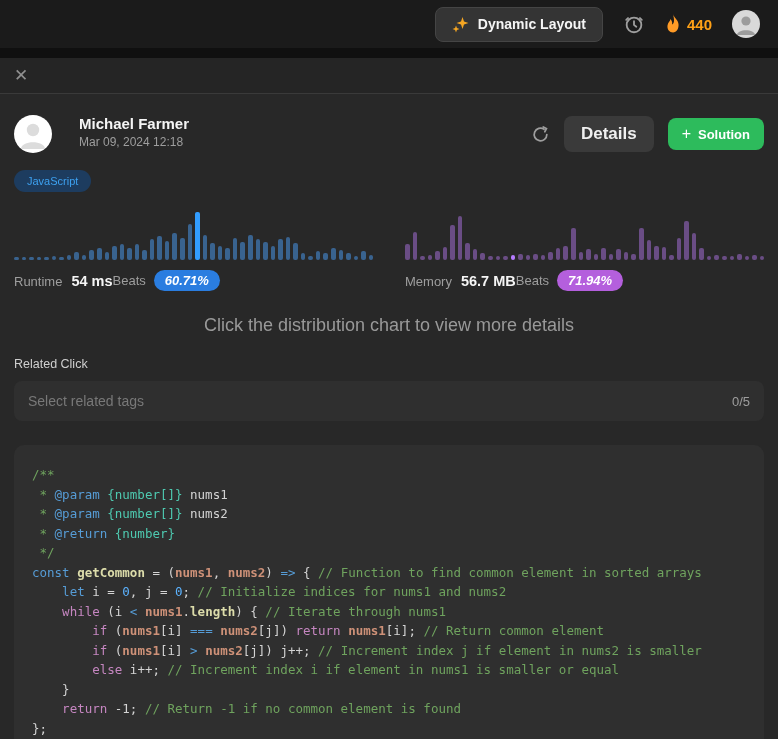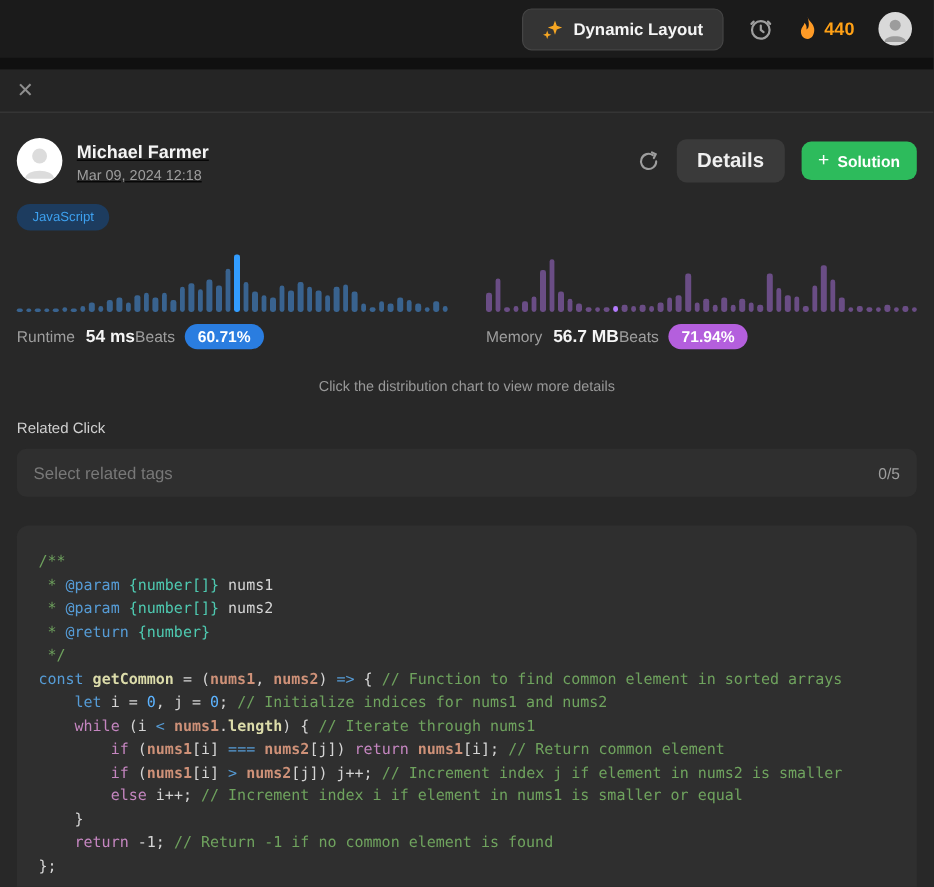--- a/index.html
+++ b/index.html
@@ -15,21 +15,21 @@
 
   
   .gap-strip { height:10px; background:#101010; }
   .close-bar { height:36px; background:#252525; border-bottom:1px solid #3a3a3a; display:flex; align-items:center; padding:0 14px; }
   .close-x { color:#8f8f8f; font-size:17px; cursor:pointer; line-height:1; }
 
   .content { padding:0 14px; }
 
   
   .profile-row { margin-top:21px; display:flex; align-items:center; justify-content:space-between; }
-  .profile-left { display:flex; align-items:flex-end; gap:12px;text-decoration:underline; }
+  .profile-left { display:flex; align-items:flex-start; gap:27px; }
   .big-avatar { width:38px; height:38px; border-radius:50%; background:#ffffff; display:flex; align-items:center; justify-content:center; overflow:hidden; }
   .who .name { color:#f5f5f5; font-size:15px; font-weight:700; }
   .who .date { color:#9e9e9e; font-size:12px; margin-top:3px; }
   .profile-right { display:flex; align-items:center; gap:14px; }
   .btn-details { background:#3a3a3a; border:none; border-radius:8px; padding:8px 17px; color:#f0f0f0; font-size:17px; font-weight:700; cursor:pointer; }
   .btn-solution { background:#2dbb5c; border:none; border-radius:8px; padding:8px 14px; color:#ffffff; font-size:13px; font-weight:700; display:flex; align-items:center; gap:7px; cursor:pointer; }
   .plus { font-size:16px; font-weight:400; line-height:1; }
 
   
   .tag-row { margin-top:17px; }
@@ -37,23 +37,23 @@
 
   
   .charts-row { margin-top:20px; display:grid; grid-template-columns:1fr 1fr; column-gap:32px; }
   .chart { height:48px; display:flex; align-items:flex-end; gap:3px; cursor:pointer; }
   .chart .bar { flex:1 1 0; border-radius:2px; min-height:3px; }
   .stats-row { margin-top:10px; display:flex; align-items:center; justify-content:flex-start; }
   .stat-left { display:flex; align-items:baseline; gap:9px; }
   .stat-label { color:#9e9e9e; font-size:13px; }
   .stat-value { color:#f5f5f5; font-size:14.5px; font-weight:700; }
   .beats-group { display:flex; align-items:center; gap:8px; }
-  .badge { color:#fff; font-size:13px; font-weight:700; padding:3px 11px; border-radius:12px; }
-
-  .hint { margin-top:24px; text-align:center; color:#999999; font-size:12px; }
+  .badge { color:#fff; font-size:13px; font-weight:700; padding:3px 11px; border-radius:12px;font-style:italic; }
+
+  .hint { margin-top:24px; text-align:center; color:#999999; font-size:18px; }
 
   
   .related-label { margin-top:21px; color:#cfcfcf; font-size:12.5px; }
   .tags-input-wrap { margin-top:10px; background:#2f2f2f; border-radius:8px; height:40px; display:flex; align-items:center; padding:0 14px; }
   .tags-input { flex:1; background:transparent; border:none; outline:none; color:#e0e0e0; font-size:14px; font-family:"Liberation Sans", sans-serif; }
   .tags-input::placeholder { color:#787878; }
   .tags-counter { color:#9e9e9e; font-size:13px; margin-left:12px; }
 
   
   .code-panel { margin-top:24px; background:#2f2f2f; border-radius:10px; padding:20px 18px; }

